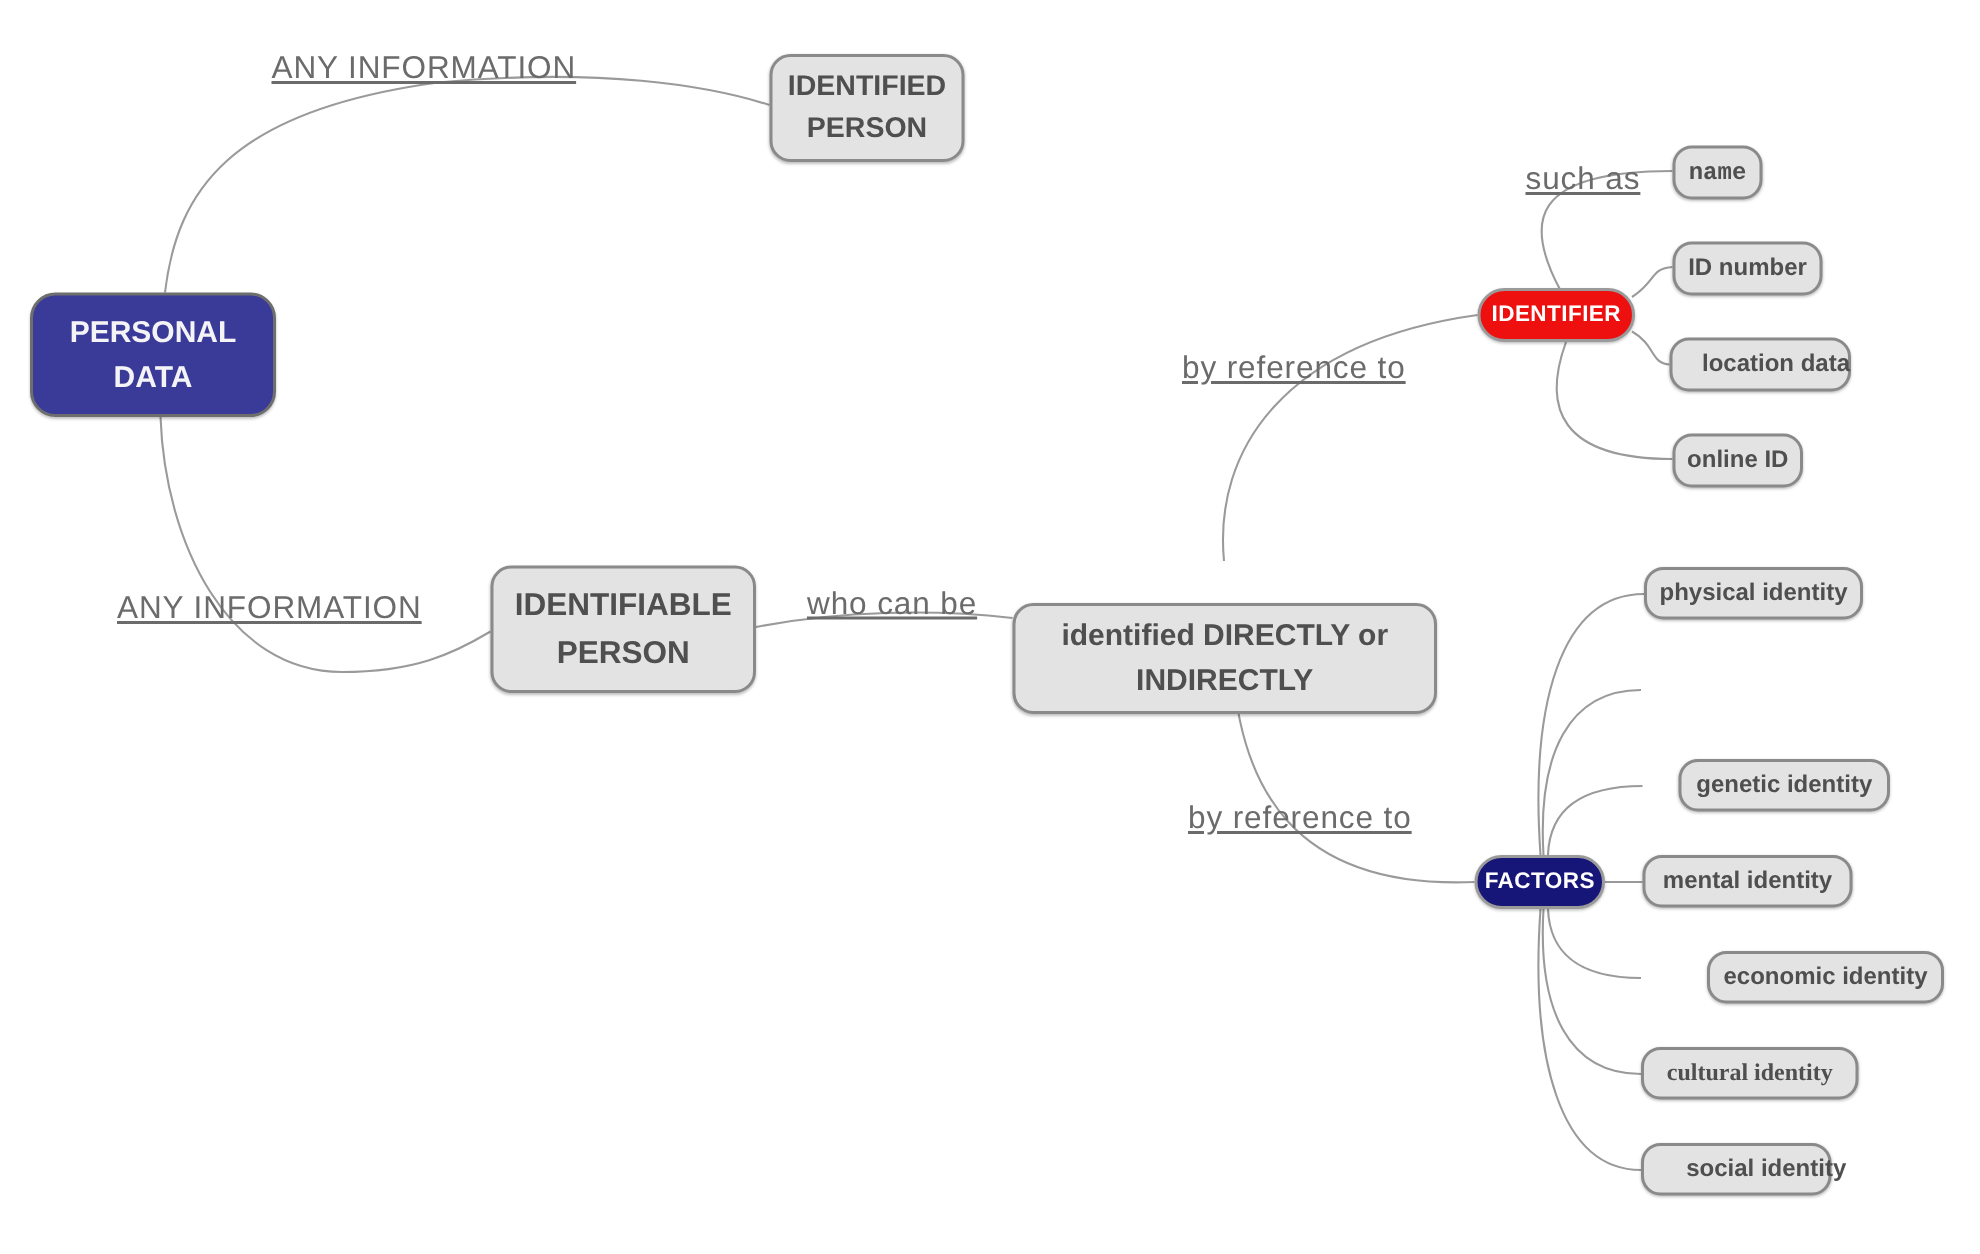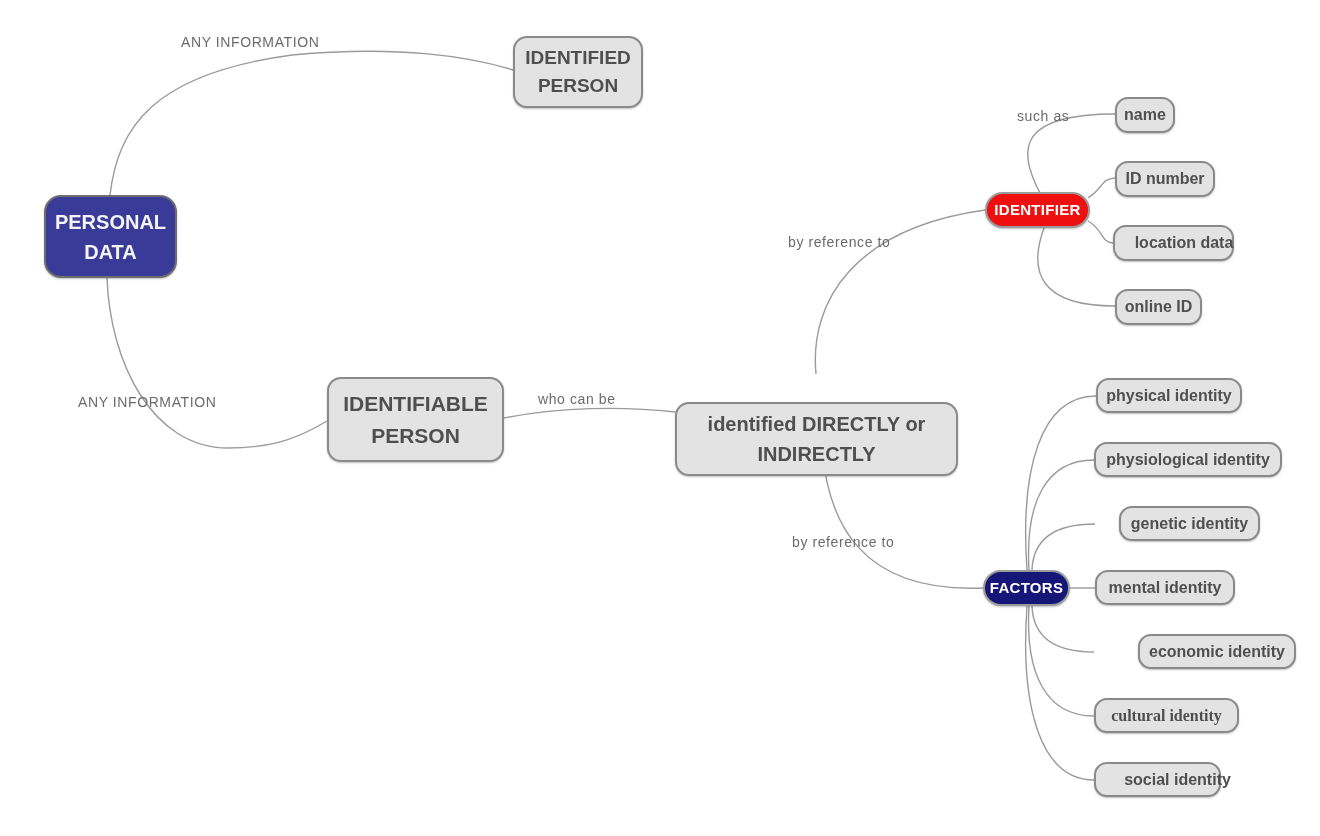--- a/index.html
+++ b/index.html
@@ -46,23 +46,24 @@
   .node.pill.red{background:#ee0f0f;border-color:#9a9a9a;}
   .node.pill.navy{background:#161678;border-color:#9a9a9a;text-align:right;}
   .node.small{
     font-size:16px;
     border-radius:13px;
     line-height:1;
   }
   .edge-label{
     position:absolute;
     color:#6b6b6b;
-    font-size:14px;
+    font-size:21px;
     letter-spacing:0.6px;
     white-space:nowrap;
+    text-decoration:underline;
   }
 </style>
 </head>
 <body>
 
 <div id="canvas">
 
   <svg id="edges" viewBox="0 0 1320 836" xmlns="http://www.w3.org/2000/svg">
     <path d="M 110 195 C 118 128 152 74 292 55 C 400 45 472 57 513 70"></path>
     <path d="M 107 278 C 110 362 152 448 228 448 C 276 448 302 436 327 421"></path>
@@ -82,21 +83,21 @@
     <path d="M 1027 606 C 1020 706 1040 780 1094 780"></path>
   </svg>
 
   <div class="edge-label" style="left:181px;top:34px;">ANY INFORMATION</div>
   <div class="edge-label" style="left:78px;top:394px;">ANY INFORMATION</div>
   <div class="edge-label" style="left:538px;top:391px;">who can be</div>
   <div class="edge-label" style="left:788px;top:234px;">by reference to</div>
   <div class="edge-label" style="left:792px;top:534px;">by reference to</div>
   <div class="edge-label" style="left:1017px;top:108px;">such as</div>
 
-  <div class="node root" style="left:44px;top:195px;width:133px;height:83px;">
+  <div class="node root" style="left:20px;top:195px;width:164px;height:83px;">
     <span>PERSONAL</span>
     <span>DATA</span>
   </div>
 
   <div class="node big2" style="left:513px;top:36px;width:130px;height:72px;">
     <span>IDENTIFIED</span>
     <span>PERSON</span>
   </div>
 
   <div class="node big3" style="left:327px;top:377px;width:177px;height:85px;">
@@ -110,38 +111,35 @@
   </div>
 
   <div class="node pill red" style="left:985px;top:192px;width:105px;height:36px;">
     <span>IDENTIFIER</span>
   </div>
 
   <div class="node pill navy" style="left:983px;top:570px;width:87px;height:36px;">
     <span>FACTORS</span>
   </div>
 
-  <div class="node small" style="left:1115px;top:97px;width:60px;height:36px;">
+  <div class="node small" style="left:1115px;top:97px;width:60px;height:36px;font-family:Liberation Mono, monospace;">
     <span>name</span>
   </div>
   <div class="node small" style="left:1115px;top:161px;width:100px;height:36px;">
     <span>ID number</span>
   </div>
   <div class="node small" style="left:1113px;top:225px;width:121px;height:36px;padding-left:21px;">
     <span>location data</span>
   </div>
   <div class="node small" style="left:1115px;top:289px;width:87px;height:36px;">
     <span>online ID</span>
   </div>
 
   <div class="node small" style="left:1096px;top:378px;width:146px;height:35px;">
     <span>physical identity</span>
-  </div>
-  <div class="node small" style="left:1094px;top:442px;width:188px;height:35px;">
-    <span>physiological identity</span>
   </div>
   <div class="node small" style="left:1095px;top:506px;width:141px;height:35px;margin-left:24px;">
     <span>genetic identity</span>
   </div>
   <div class="node small" style="left:1095px;top:570px;width:140px;height:35px;">
     <span>mental identity</span>
   </div>
   <div class="node small" style="left:1094px;top:634px;width:158px;height:35px;margin-left:44px;">
     <span>economic identity</span>
   </div>

